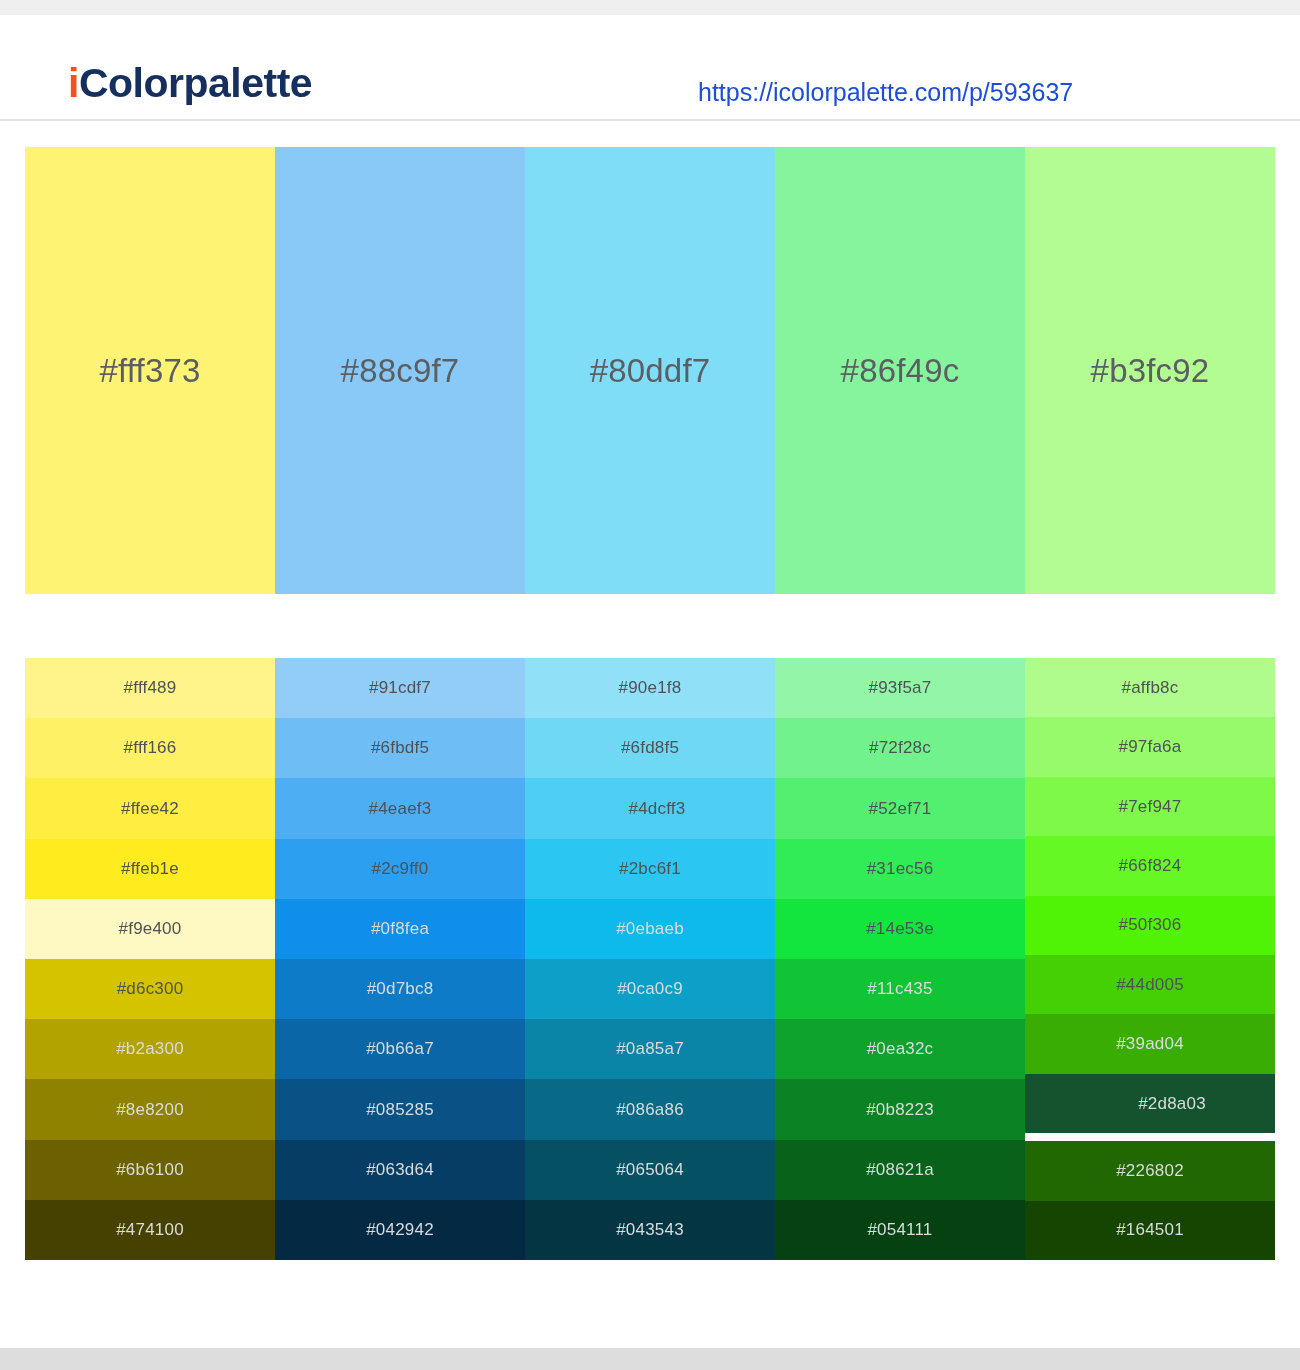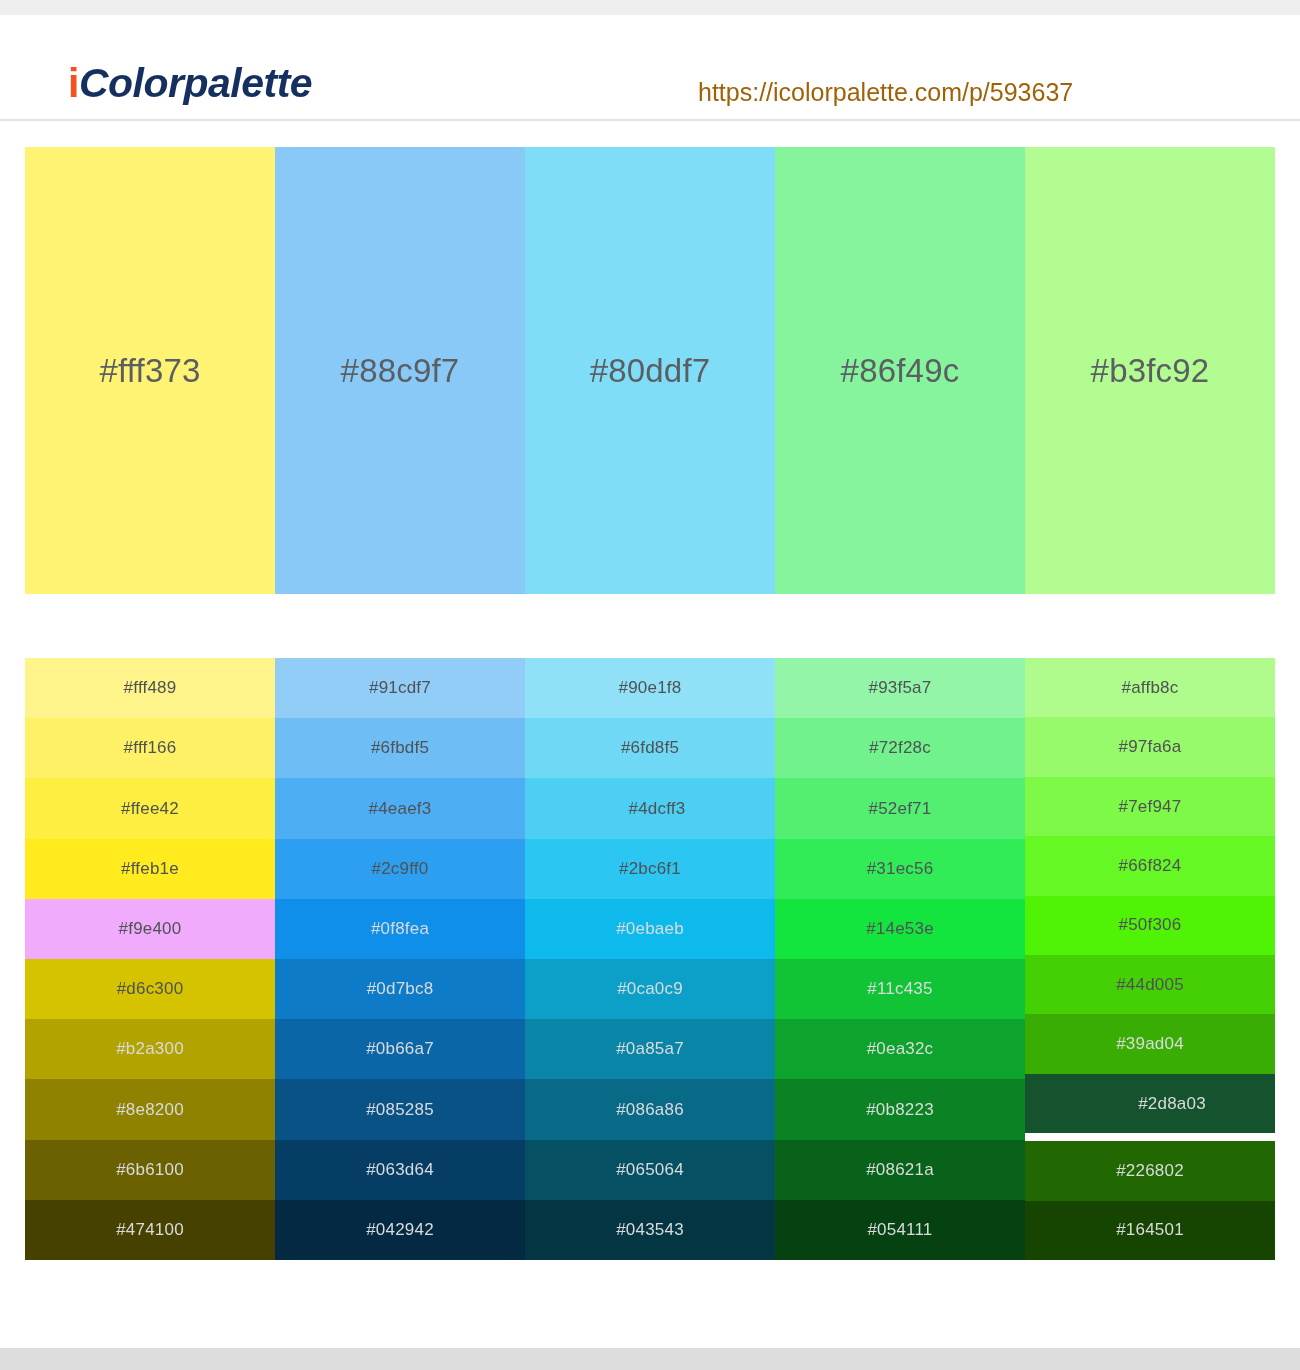--- a/index.html
+++ b/index.html
@@ -43,27 +43,27 @@
   .logo {
     position: absolute;
     left: 68px; top: 44px;
     font-size: 41px;
     font-weight: bold;
     letter-spacing: -0.5px;
     line-height: 48px;
     white-space: nowrap;
   }
   .logo .logo-i { color: #f4511e; }
-  .logo .logo-rest { color: #15305e; font-style: italic; }
+  .logo .logo-rest { color: #15305e; }
 
   .url {
     position: absolute;
     left: 698px; top: 62px;
     font-size: 25px;
-    color: #a16207;
+    color: #1d4ed8;
     line-height: 30px;
     white-space: nowrap;
   }
 
   .header-rule {
     position: absolute;
     left: 0; top: 119px;
     width: 1300px; height: 2px;
     background: #e2e3e5;
   }
@@ -146,21 +146,21 @@
         <span class="code">#b3fc92</span>
       </div>
     </div>
 
   <div class="grid">
       <div class="grid-col">
         <div class="grid-cell dark-text" style="background: rgb(255, 244, 137);">#fff489</div>
         <div class="grid-cell dark-text" style="background: rgb(255, 241, 102);">#fff166</div>
         <div class="grid-cell dark-text" style="background: rgb(255, 238, 66);">#ffee42</div>
         <div class="grid-cell dark-text" style="background: rgb(255, 235, 30);">#ffeb1e</div>
-        <div class="grid-cell dark-text" style="background: #f0abfc;">#f9e400</div>
+        <div class="grid-cell dark-text" style="background: #fef9c3;">#f9e400</div>
         <div class="grid-cell dark-text" style="background: rgb(214, 195, 0);">#d6c300</div>
         <div class="grid-cell light-text" style="background: rgb(178, 163, 0);">#b2a300</div>
         <div class="grid-cell light-text" style="background: rgb(142, 130, 0);">#8e8200</div>
         <div class="grid-cell light-text" style="background: rgb(107, 97, 0); text-align: center;">#6b6100</div>
         <div class="grid-cell light-text" style="background: rgb(71, 65, 0);">#474100</div>
       </div>
       <div class="grid-col">
         <div class="grid-cell dark-text" style="background: rgb(145, 205, 247);">#91cdf7</div>
         <div class="grid-cell dark-text" style="background: rgb(111, 189, 245);">#6fbdf5</div>
         <div class="grid-cell dark-text" style="background: rgb(78, 174, 243);">#4eaef3</div>

